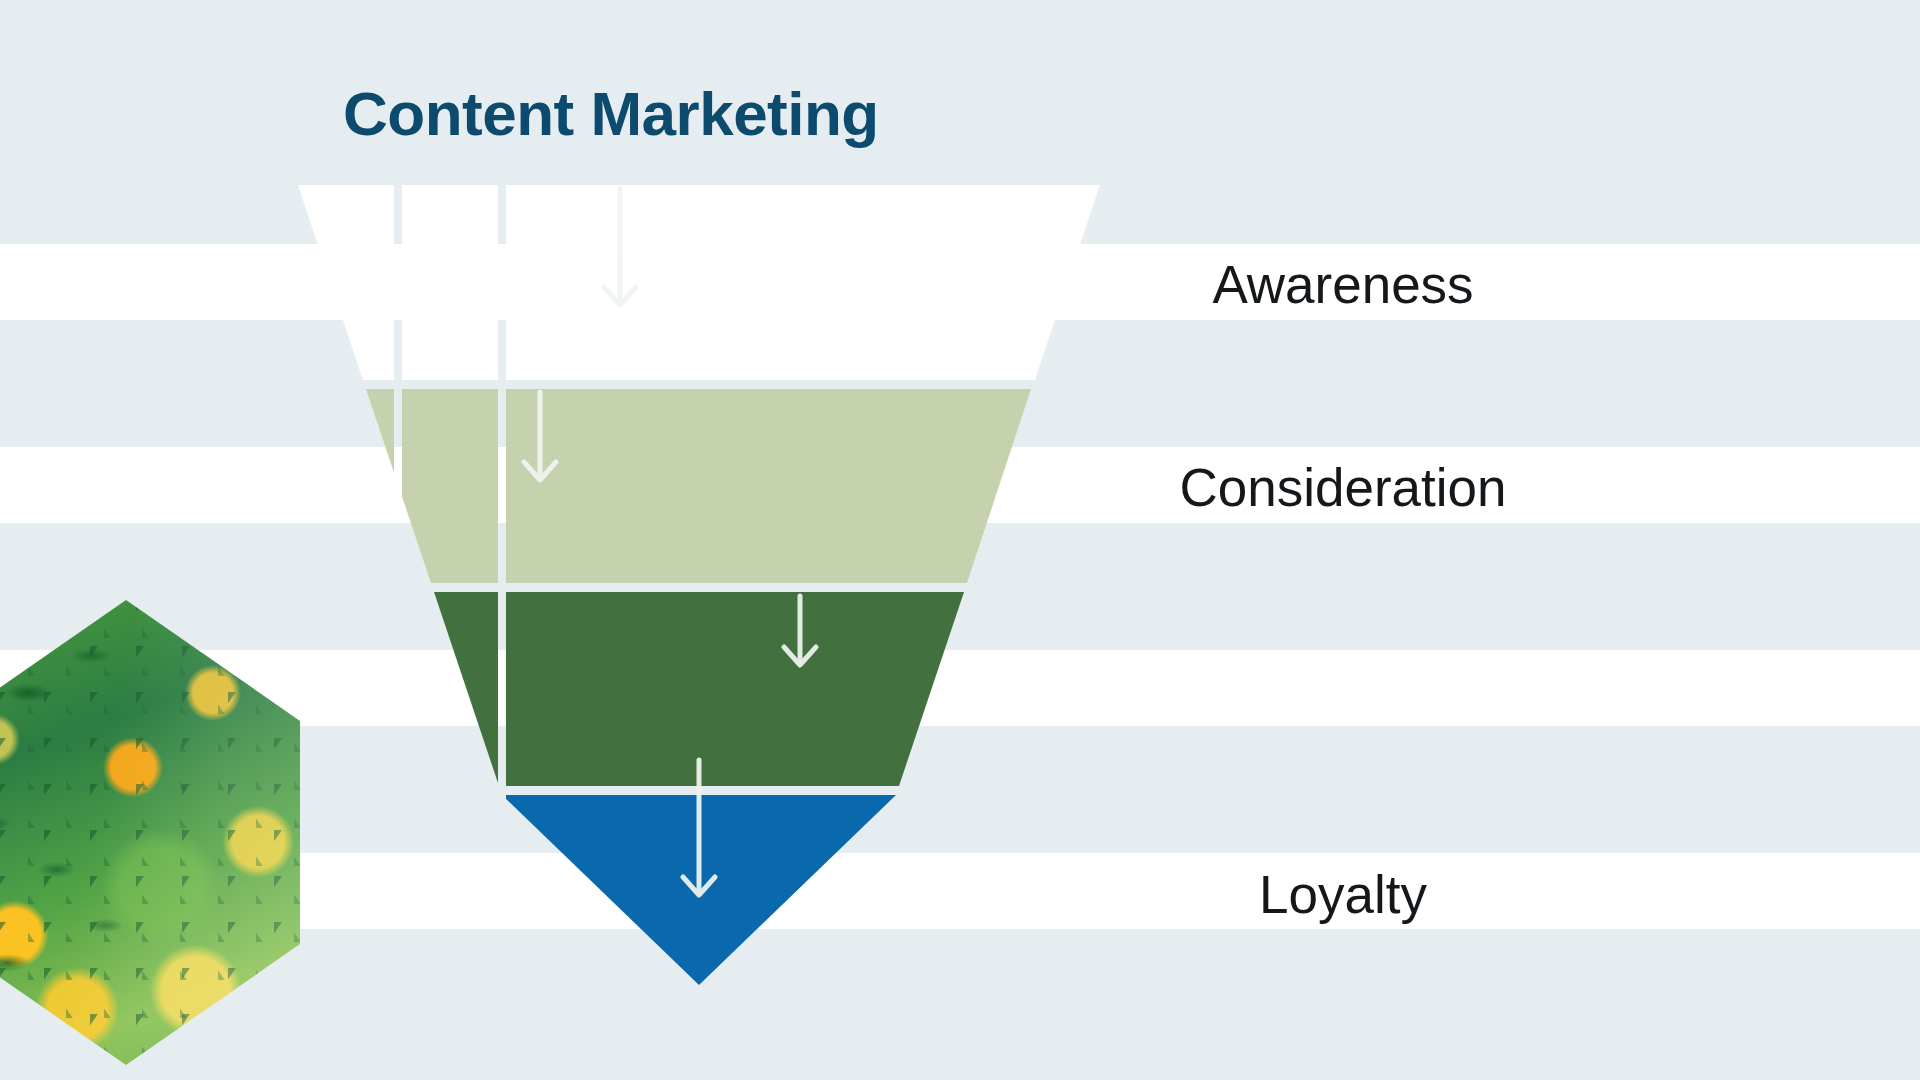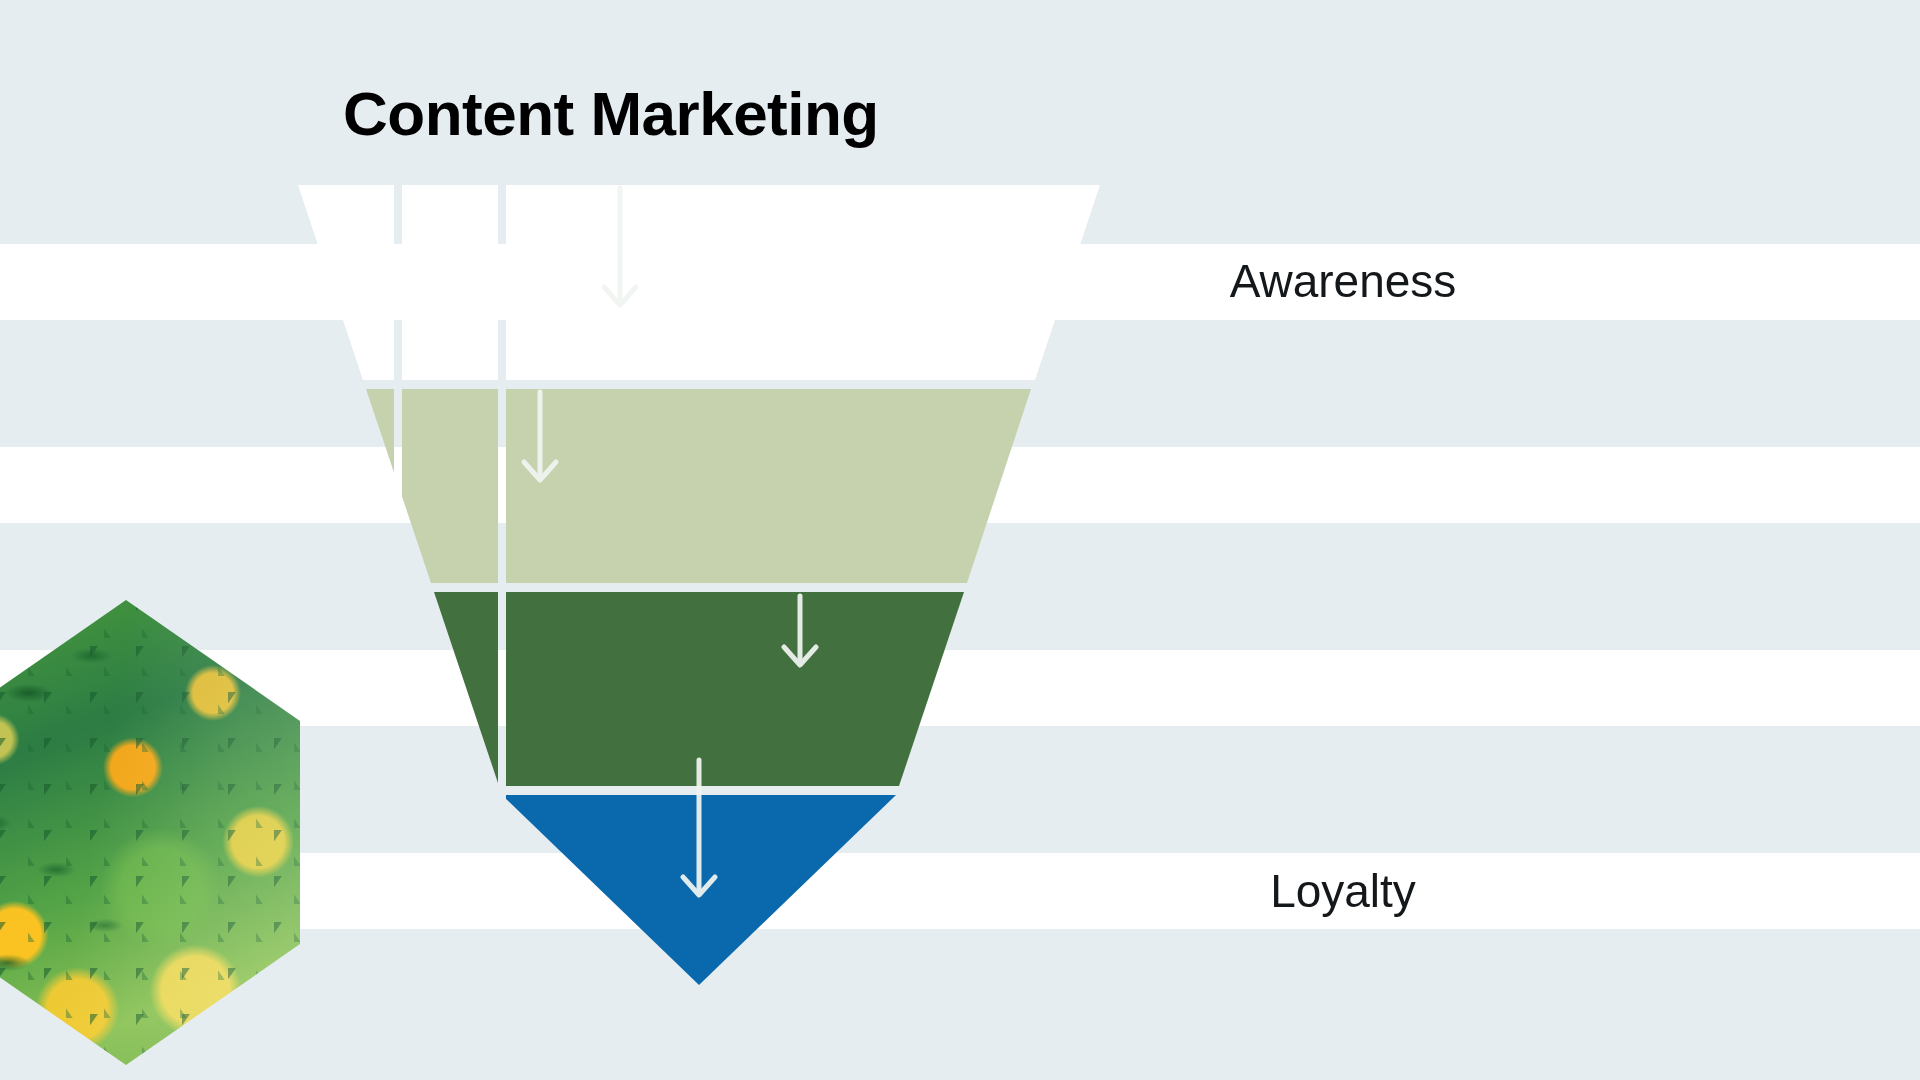--- a/index.html
+++ b/index.html
@@ -18,33 +18,33 @@
     background:#ffffff;
     z-index:1;
   }
 
   
   #page-title {
     position:absolute;
     left:343px; top:78px;
     font-size:62px;
     font-weight:bold;
-    color:#000000;
+    color:#0c4a6e;
     letter-spacing:-0.5px;
     white-space:nowrap;
     z-index:6;
   }
 
   
   #funnel { position:absolute; left:0; top:0; width:1920px; height:1080px; z-index:4; pointer-events:none; }
 
   
   .stage-label {
     position:absolute;
-    font-size:46px;
+    font-size:53px;
     color:#14181a;
     white-space:nowrap;
     z-index:7;
     text-align:center;
     transform:translateX(-50%);
   }
 
   
   #hex-photo {
     position:absolute;
@@ -179,15 +179,16 @@
       </g>
     </g>
   </svg>
 
   <div id="hex-photo">
     <div class="leafy"></div>
     <div class="blur-right"></div>
   </div>
 
   <div class="stage-label" style="left:1343px; top:254px;">Awareness</div>
+  <div class="stage-label" style="left:1343px; top:457px;">Consideration</div>
   <div class="stage-label" style="left:1343px; top:864px;">Loyalty</div>
 
 </div>
 
 </body></html>

